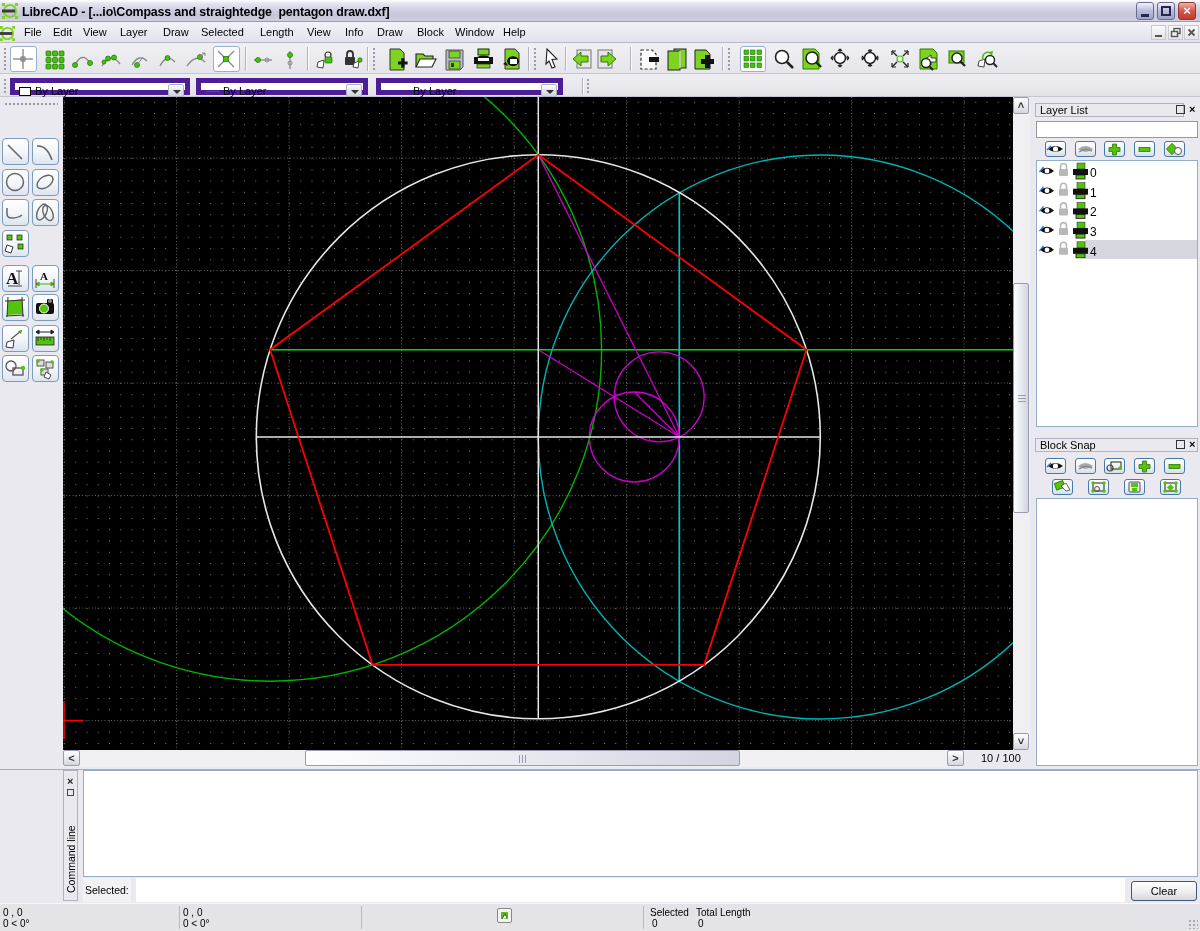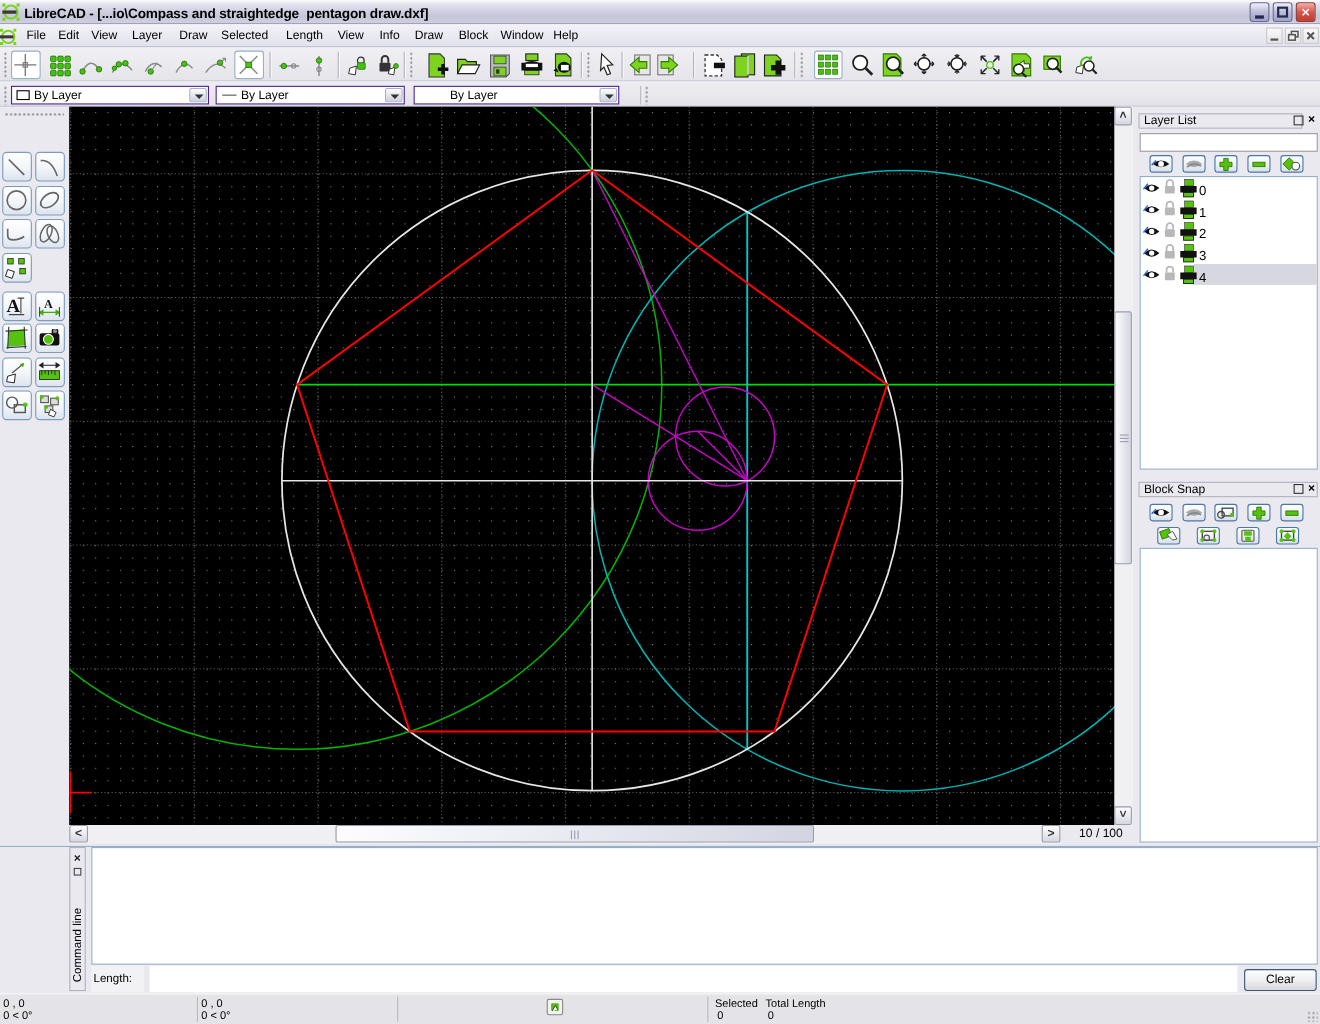--- a/index.html
+++ b/index.html
@@ -11,21 +11,21 @@
 .wbtn.mm{background:linear-gradient(180deg,#f0f0fa,#b9bcd9 50%,#9fa3c8)}
 .wbtn.cl{background:linear-gradient(180deg,#f0b0a8,#d9544a 50%,#c23a30);border-color:#8a3a34}
 .menubar{left:0;top:22px;width:1200px;height:21px;background:linear-gradient(180deg,#f2f2f8,#e2e2ec);border-bottom:1px solid #b9b9c9}
 .menuitem{position:absolute;top:26px;font-size:11px}
 .mbtn{width:15px;height:15px;top:25px;background:linear-gradient(180deg,#fafafa,#e4e4e8);border:1px solid #cacace;color:#555;font-size:10px;text-align:center;line-height:13px}
 .tb1{left:0;top:43px;width:1200px;height:31px;background:linear-gradient(180deg,#f0f0f4,#e4e4ea);border-bottom:1px solid #c6c6d2}
 .tb2{left:0;top:74px;width:1200px;height:23px;background:linear-gradient(180deg,#eeeef2,#e2e2e8);border-bottom:1px solid #c6c6d2}
 .vsep{position:absolute;width:2px;border-left:1px solid #b4b4c0;border-right:1px solid #fafafa}
 .handle{position:absolute;width:3px;background-image:radial-gradient(circle,#9a9aa8 1px,transparent 1.2px);background-size:4px 4px}
 .tbtn{position:absolute;width:27px;height:27px;border:1px solid #7c9cba;border-radius:4px;background:linear-gradient(180deg,#ffffff,#f2f5f9 55%,#dde4ee)}
-.combo{position:absolute;top:78px;height:17px;background:#fff;border:1px solid #4c1d95}
+.combo{position:absolute;top:78px;height:17px;background:#fff;border:5px solid #4c1d95}
 .combo .txt{position:absolute;top:2px;font-size:11px}
 .cbtn{position:absolute;right:1px;top:1px;width:16px;height:13px;background:linear-gradient(180deg,#fefefe,#dfe2ea 60%,#cdd3de);border:1px solid #a8b4c4;border-radius:2px}
 .cbtn:after{content:"";position:absolute;left:4px;top:5px;border-left:4px solid transparent;border-right:4px solid transparent;border-top:4px solid #333}
 .panel-title{position:absolute;height:14px;border:1px solid #b2b2be;background:#e9e9ef;font-size:11px;padding-left:4px}
 .sbtn{position:absolute;width:21px;height:16px;border:1px solid #4878a8;border-radius:3px;background:linear-gradient(180deg,#fff,#eef1f5 55%,#d8dfe8)}
 .white-box{position:absolute;background:#fff;border:1px solid #92aec8}
 .statusbar{left:0;top:903px;width:1200px;height:28px;background:#e4e4e8;border-top:1px solid #f8f8f8;font-size:10px}
 .scell{position:absolute;top:2px;bottom:2px;border-left:1px solid #b8b8c0}
 .sb-btn{background:linear-gradient(180deg,#fdfdfe,#e9eaf0 55%,#d4d6e0);border:1px solid #9a9ab0;border-radius:2px;text-align:center;color:#333}
 .sb-btn .arr{font-size:11px;line-height:14px;font-weight:bold}
@@ -453,21 +453,21 @@
 </div>
 
 <div class="abs" style="left:0px;top:769px;width:1200px;height:1px;background:#9ab0c6"></div>
 <div class="abs" style="left:63px;top:770px;width:15px;height:131px;background:#e9e9ef;border:1px solid #b2b2be">
 <div class="abs" style="left:3px;top:4px;font-size:11px;font-weight:bold;color:#222">×</div>
 <div class="abs" style="left:3px;top:18px;width:7px;height:7px;border:1px solid #444"></div>
 <div class="abs" style="left:-24px;top:85px;width:62px;transform:rotate(-90deg);transform-origin:50% 50%;font-size:10.5px;white-space:nowrap">Command line</div>
 </div>
 <div class="white-box" style="left:83px;top:770px;width:1115px;height:107px"></div>
 <div class="abs" style="left:83px;top:878px;width:48px;height:24px;background:#f2f2f4"></div>
-<div class="abs" style="left:85px;top:884px;font-size:10.5px">Length:</div>
+<div class="abs" style="left:85px;top:884px;font-size:10.5px">Selected:</div>
 <div class="abs" style="left:136px;top:878px;width:989px;height:24px;background:#fff"></div>
 <div class="abs" style="left:1131px;top:881px;width:66px;height:20px;border:1px solid #38587c;border-radius:3px;background:linear-gradient(180deg,#fff,#f0f0f2 50%,#d8d8dc);text-align:center;line-height:18px;font-size:11px">Clear</div>
 
 <div class="abs statusbar">
 <div class="abs" style="left:3px;top:3px">0 , 0</div>
 <div class="abs" style="left:3px;top:14px">0 &lt; 0°</div>
 <div class="scell" style="left:179px"></div>
 <div class="abs" style="left:183px;top:3px">0 , 0</div>
 <div class="abs" style="left:183px;top:14px">0 &lt; 0°</div>
 <div class="scell" style="left:361px"></div>

